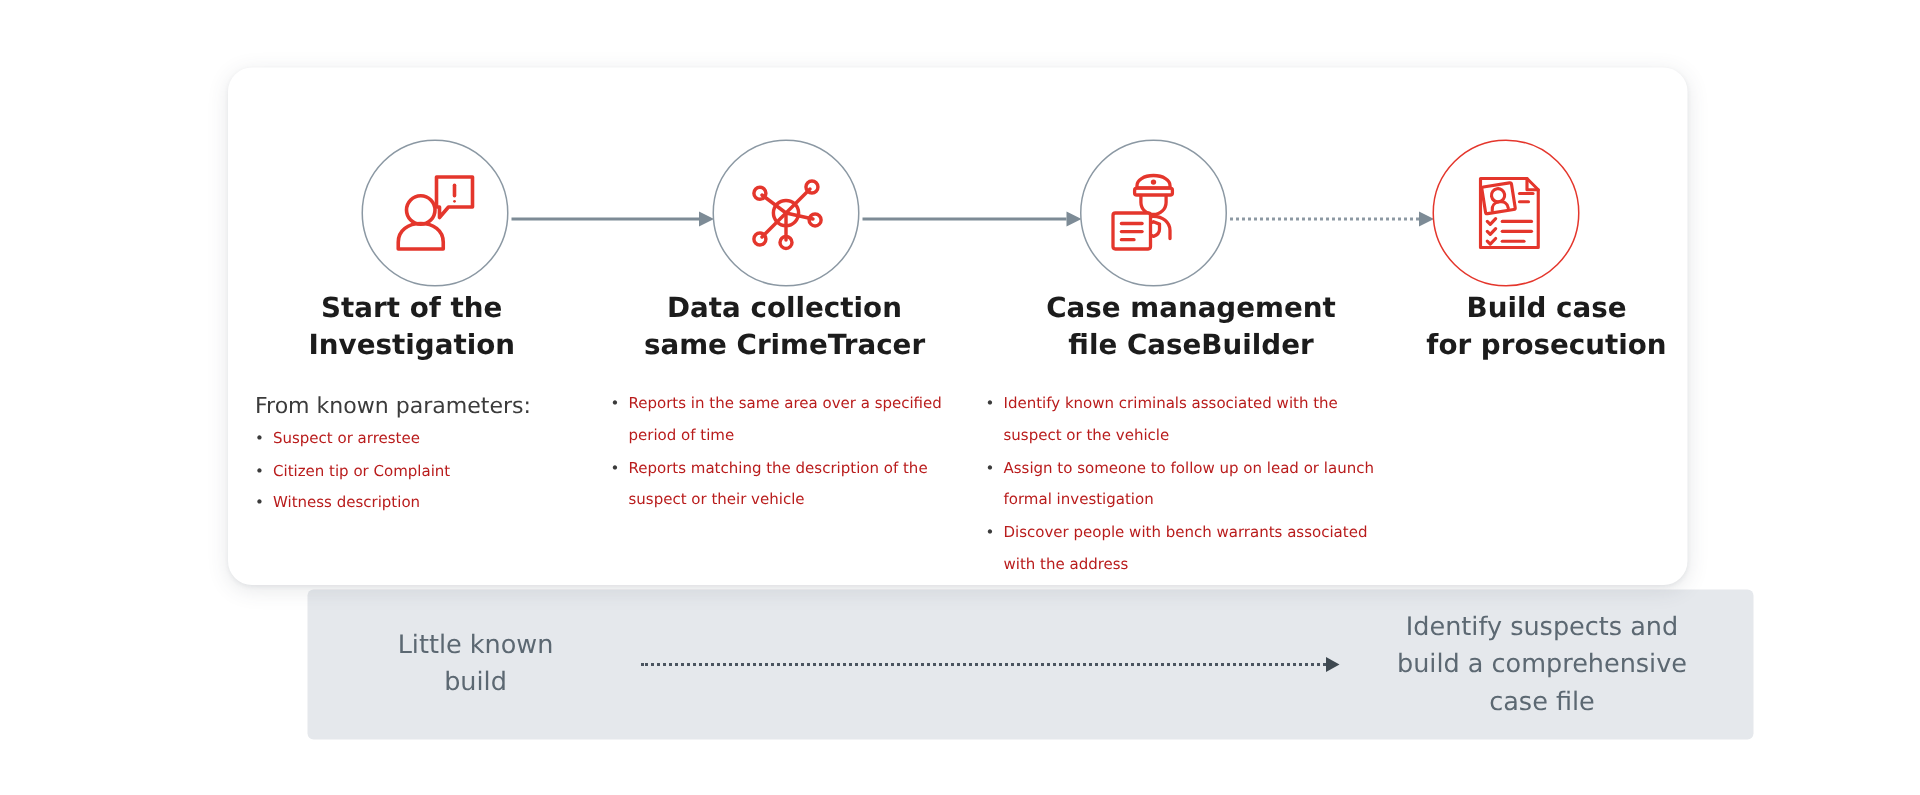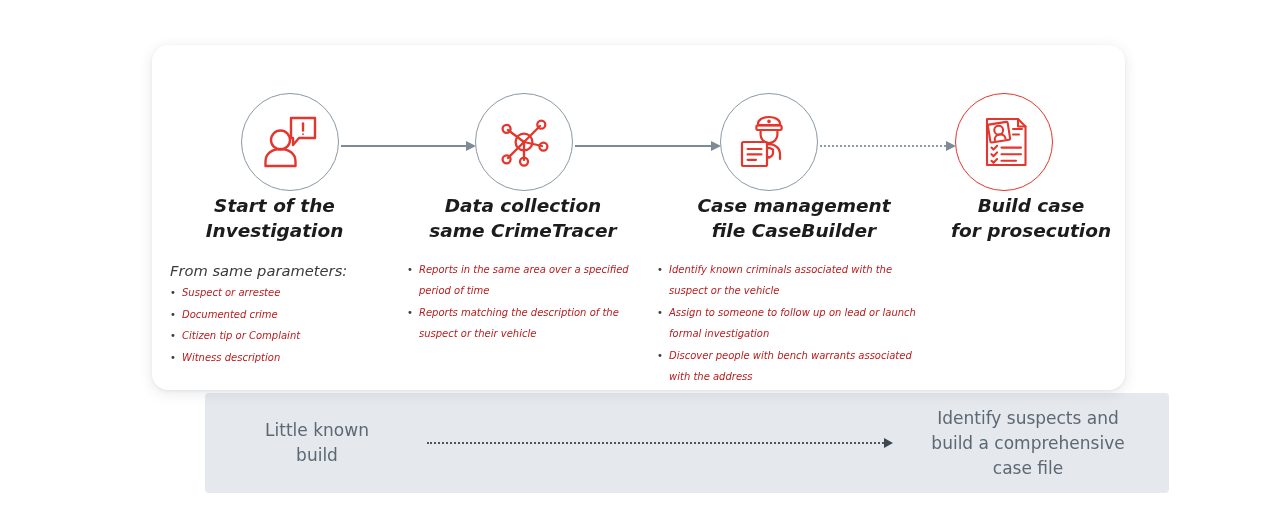--- a/index.html
+++ b/index.html
@@ -123,21 +123,20 @@
   
   #columns {
     position: absolute;
     top: 148px;
     left: 0;
     width: 973px;
     display: flex;
   }
   .column {
     box-sizing: border-box;
-    font-style: italic;
   }
   #column-1 { width: 245px; padding: 0 14px 0 14px; }
   #column-2 { width: 250px; padding: 0 8px 0 10px; }
   #column-3 { width: 290px; padding: 0 6px 0 10px; }
   #column-4 { width: 188px; padding: 0 4px; }
 
   .col-title {
     font-size: 18.5px;
     font-weight: 700;
     color: #1c1c1c;
@@ -320,24 +319,23 @@
 
   </div>
 
   <div id="columns">
 
     <div id="column-1" class="column">
       <div class="col-title">
         <div>Start of the</div>
         <div>Investigation</div>
       </div>
-      <div class="col-intro">From same parameters:</div>
+      <div class="col-intro">From known parameters:</div>
       <ul class="col-list">
         <li>Suspect or arrestee</li>
-        <li>Documented crime</li>
         <li>Citizen tip or Complaint</li>
         <li>Witness description</li>
       </ul>
     </div>
 
     <div id="column-2" class="column">
       <div class="col-title">
         <div>Data collection</div>
         <div>same CrimeTracer</div>
       </div>

